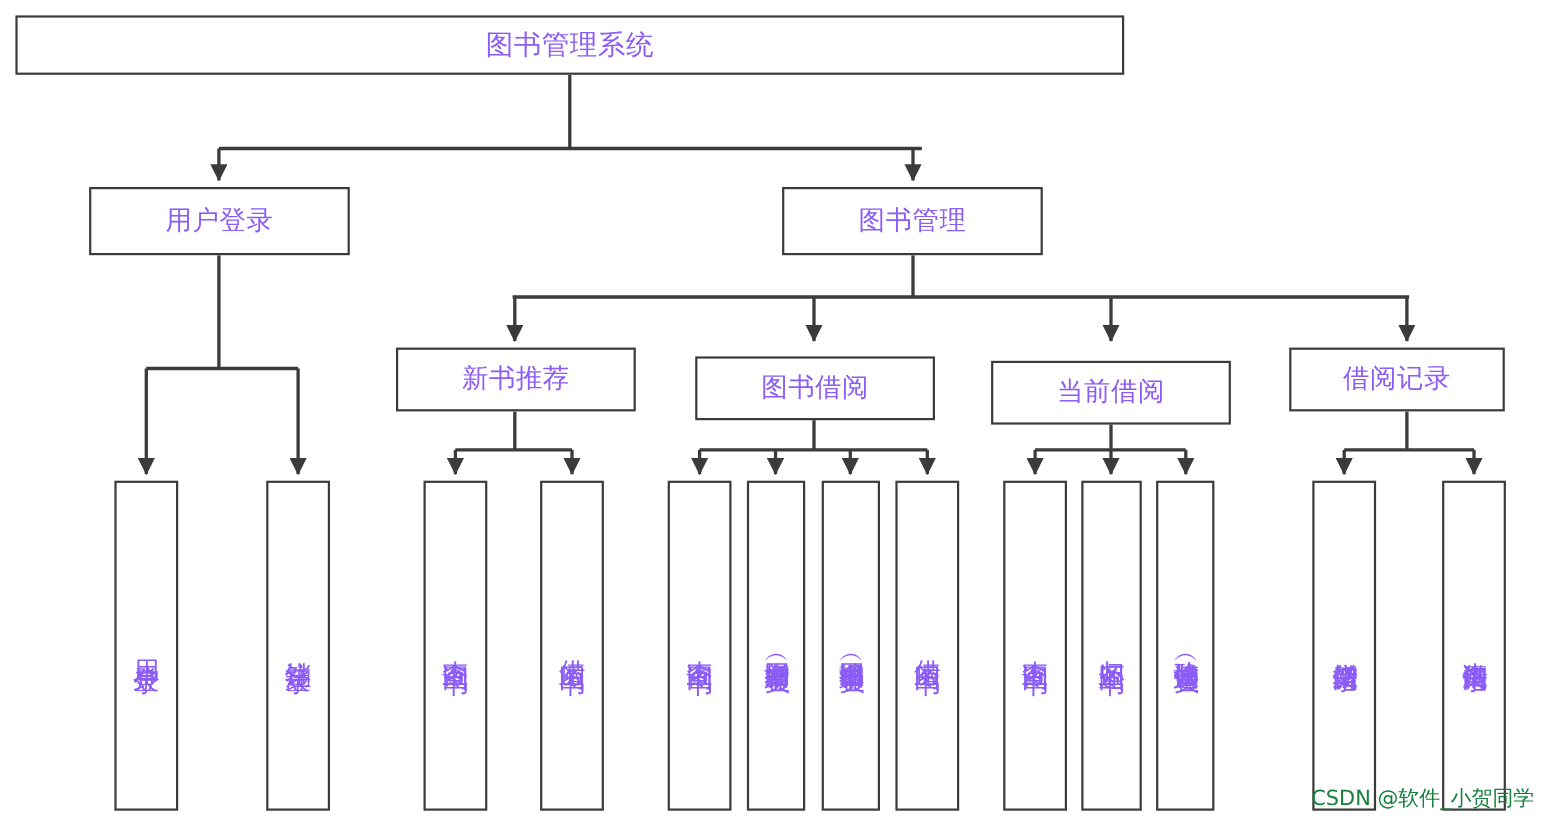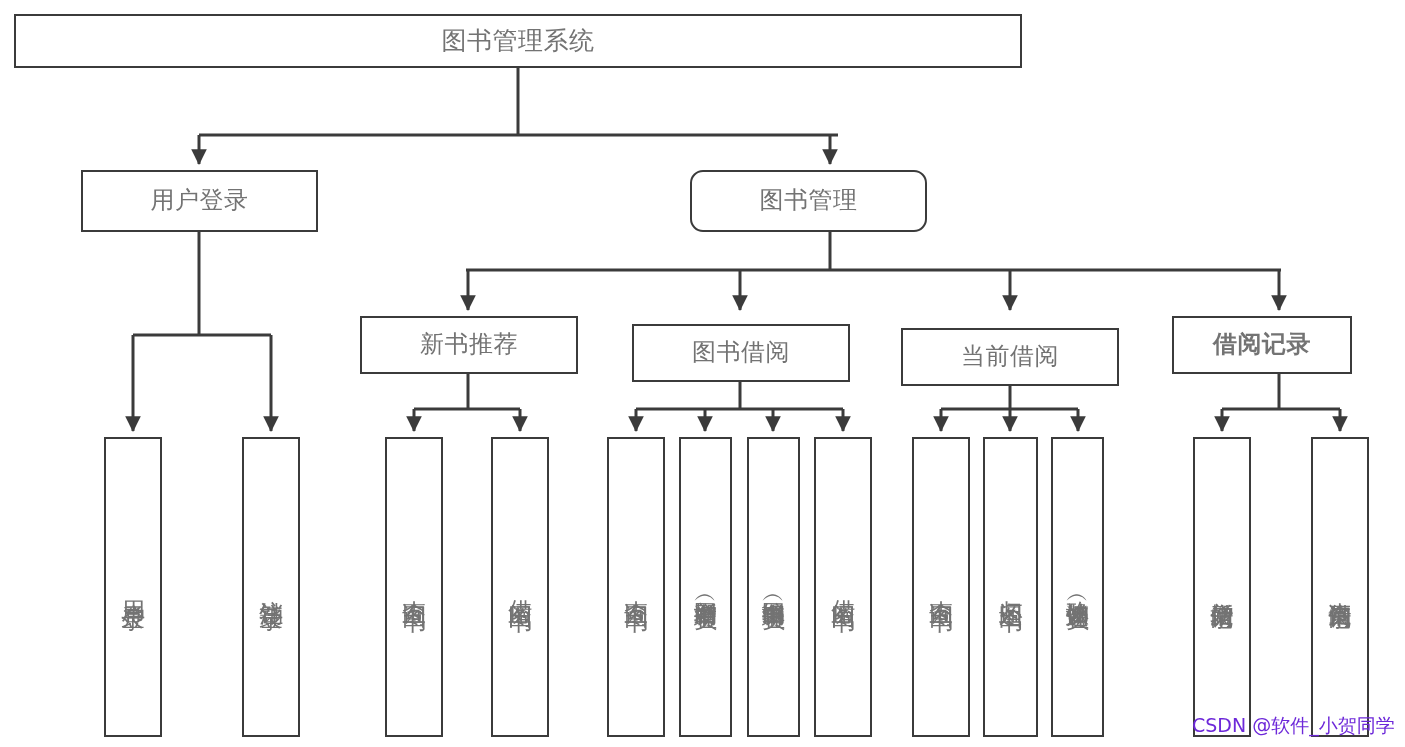--- a/index.html
+++ b/index.html
@@ -27,21 +27,21 @@
     pointer-events: none;
   }
   .node {
     position: absolute;
     box-sizing: border-box;
     background: #ffffff;
     border: 2px solid #3b3b3b;
     display: flex;
     align-items: center;
     justify-content: center;
-    color: #737373;
+    color: #8b5cf6;
     z-index: 2;
   }
   .node .label {
     display: block;
     text-align: center;
     line-height: 1.05;
     letter-spacing: 0.5px;
   }
   
   .node.horiz .label {
@@ -68,21 +68,21 @@
   .node.vert.tight .label {
     font-size: 23px;
     letter-spacing: 1px;
     max-height: 285px;
   }
   #watermark {
     position: absolute;
     left: 1192px;
     top: 713px;
     font-size: 19px;
-    color: #6d28d9;
+    color: #15803d;
     white-space: nowrap;
     z-index: 5;
     font-family: "DejaVu Sans", "Liberation Sans", sans-serif;
   }
 </style>
 </head>
 <body>
 
 <div id="diagram-root">
 
@@ -136,34 +136,34 @@
     </g>
   </svg>
 
   <div class="node horiz root" style="left:14px; top:14px; width:1008px; height:54px;">
     <span class="label">图书管理系统</span>
   </div>
 
   <div class="node horiz" style="left:81px; top:170px; width:237px; height:62px;">
     <span class="label">用户登录</span>
   </div>
-  <div class="node horiz" style="left:690px; top:170px; width:237px; height:62px;border-radius:13px;">
+  <div class="node horiz" style="left:711px; top:170px; width:237px; height:62px;">
     <span class="label">图书管理</span>
   </div>
 
   <div class="node horiz" style="left:360px; top:316px; width:218px; height:58px;">
     <span class="label">新书推荐</span>
   </div>
   <div class="node horiz" style="left:632px; top:324px; width:218px; height:58px;">
     <span class="label">图书借阅</span>
   </div>
   <div class="node horiz" style="left:901px; top:328px; width:218px; height:58px;">
     <span class="label">当前借阅</span>
   </div>
-  <div class="node horiz" style="left:1172px; top:316px; width:180px; height:58px;font-weight:bold;">
+  <div class="node horiz" style="left:1172px; top:316px; width:196px; height:58px;">
     <span class="label">借阅记录</span>
   </div>
 
   <div class="node vert" style="left:104px; top:437px; width:58px; height:300px;">
     <span class="label">用户登录</span>
   </div>
   <div class="node vert" style="left:242px; top:437px; width:58px; height:300px;">
     <span class="label">注销登录</span>
   </div>
 

